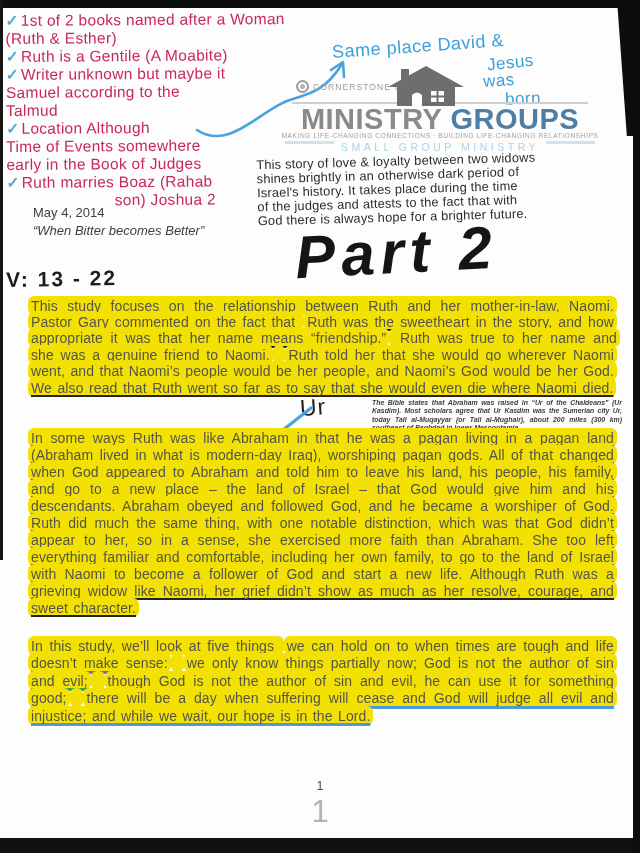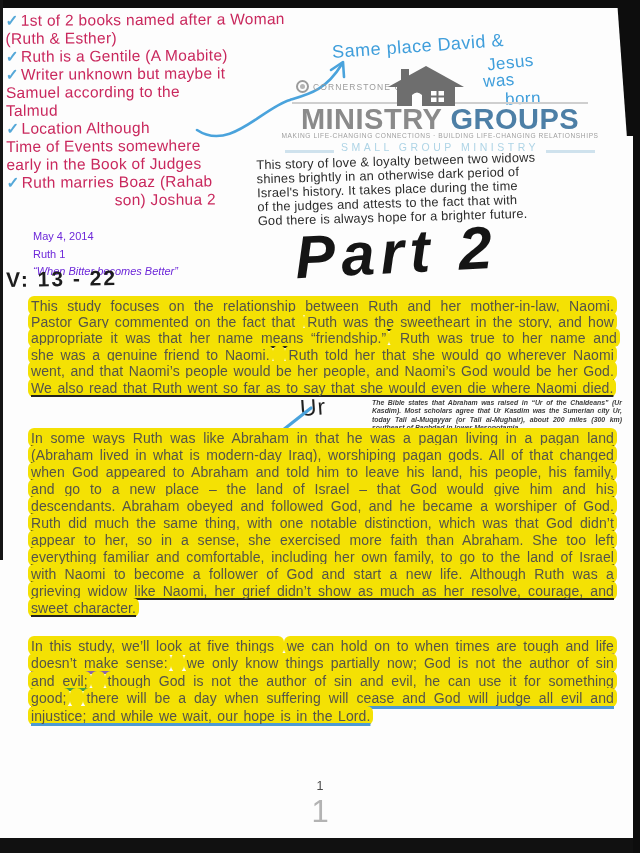--- a/index.html
+++ b/index.html
@@ -40,33 +40,33 @@
                    position:relative; }
   .chapel-circle::after{ content:""; position:absolute; inset:2px; border-radius:50%;
                    background:#b5b5b5; }
   .chapel-name { color:#9b9b9b; font-size:8.5px; letter-spacing:1.1px; }
   .logo-baseline { left:292px; top:102px; width:296px; height:2px; background:#cfcfcf; }
   .logo-title { left:285px; top:103px; width:310px; text-align:center;
                 font-size:29px; font-weight:bold; letter-spacing:.5px; white-space:nowrap; }
   .lt-gray { color:var(--logo-gray); } .lt-blue { color:var(--logo-blue); }
   .logo-tagline { left:275px; top:132px; width:330px; text-align:center;
                   font-size:6.6px; letter-spacing:.6px; color:#9e9e9e; white-space:nowrap; }
-  .logo-sub { left:285px; top:141px; width:310px; display:flex; align-items:flex-end;
+  .logo-sub { left:285px; top:141px; width:310px; display:flex; align-items:flex-start;
               justify-content:center; gap:7px; }
   .logo-sub .txt { color:var(--logo-light); font-size:10.5px; letter-spacing:3.5px;
                    white-space:nowrap; }
   .logo-sub .rule { width:52px; height:3px; background:#cfe2ed; }
 
   
   .note-black { left:257px; top:153px; width:382px; color:#2c2c2c; font-size:12.8px;
                 line-height:13.9px; letter-spacing:.2px; transform:rotate(-1.6deg);
                 white-space:nowrap; }
 
   
-  .typed-header { left:33px; top:228px; color:#6d28d9; font-size:11px; line-height:17.5px; }
+  .typed-header { left:33px; top:204px; color:#404040; font-size:13px; line-height:17.5px; }
   .typed-header .italic { font-style:italic; }
 
   .verse-note { left:6px; top:267px; color:#1d1d1d; font-size:21px; font-weight:bold;
                 letter-spacing:2px; transform:rotate(-1deg); }
 
   .part-note { left:295px; top:218px; color:#151515; font-size:60px; font-weight:bold;
                font-style:italic; letter-spacing:6px; transform:rotate(-3deg); }
 
   
   .para { width:589px; text-align:justify; font-size:14px; color:#55544a;
@@ -159,21 +159,20 @@
 <div class="abs note-black">
   <div>This story of love &amp; loyalty between two widows</div>
   <div>shines brightly in an otherwise dark period of</div>
   <div>Israel's history. It takes place during the time</div>
   <div>of the judges and attests to the fact that with</div>
   <div>God there is always hope for a brighter future.</div>
 </div>
 
 <div class="abs typed-header">
   <div>May 4, 2014</div>
-  <div>Ruth 1</div>
   <div class="italic">“When Bitter becomes Better”</div>
 </div>
 
 <div class="abs verse-note">V: 13 - 22</div>
 <div class="abs part-note">Part 2</div>
 
 <p class="abs para p1"><span class="hl">This study focuses on the relationship between Ruth and her mother-in-law, Naomi. Pastor Gary commented on the fact that </span><span class="hl u-black">Ruth was the sweetheart in the story, and how appropriate it was that her name means “friendship.”</span><span class="hl"> Ruth was true to her name and </span><span class="hl u-black">she was a genuine friend to Naomi.</span><span class="hl"> </span><span class="hl u-black">Ruth told her that she would go wherever Naomi went, and that Naomi’s people would be her people, and Naomi’s God would be her God. We also read that Ruth went so far as to say that she would even die where Naomi died.</span></p>
 
 <div class="abs ur-note">Ur</div>
 <svg class="abs" style="left:245px; top:402px;" width="75" height="56" viewBox="0 0 75 56">

